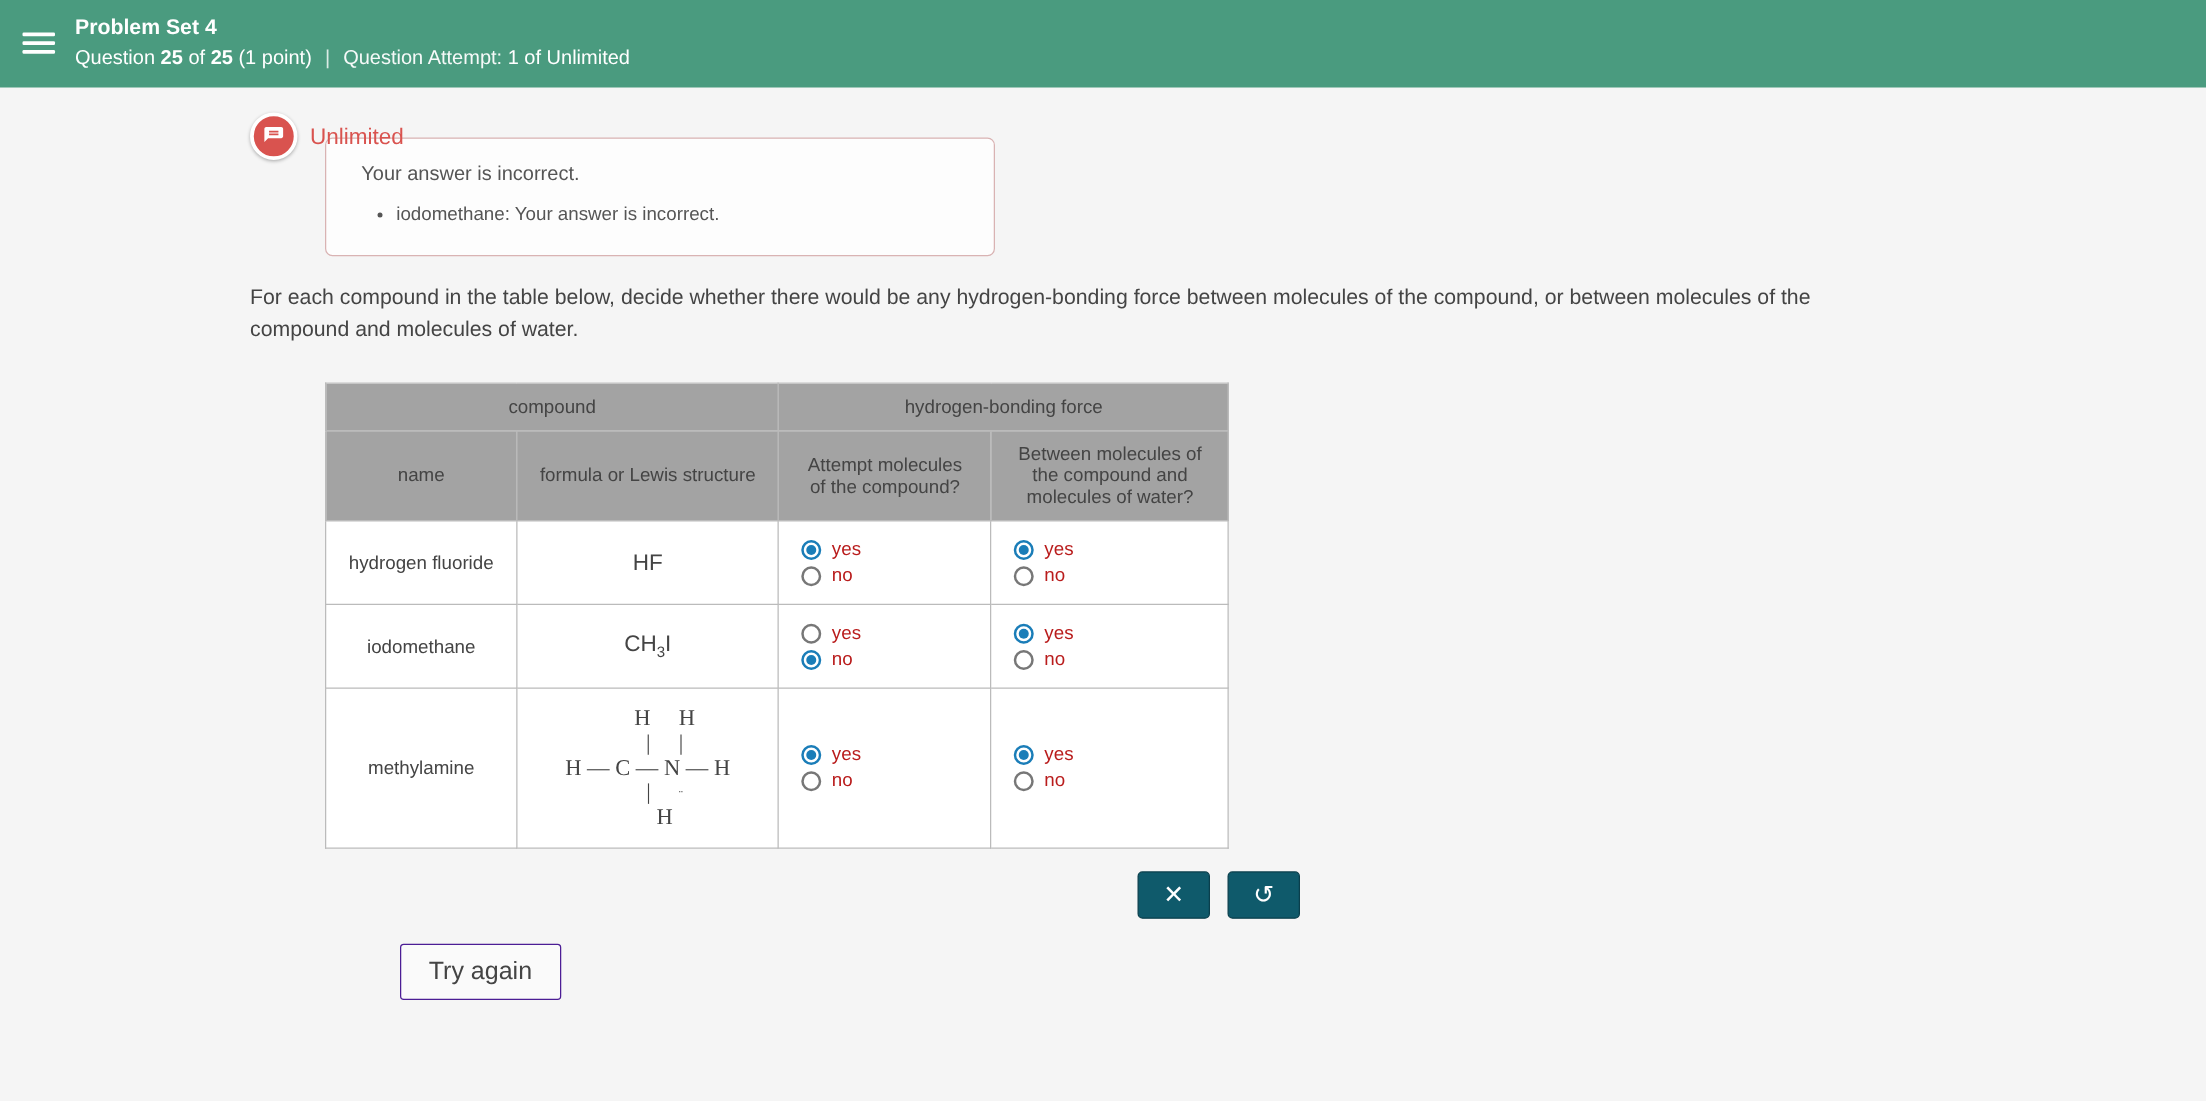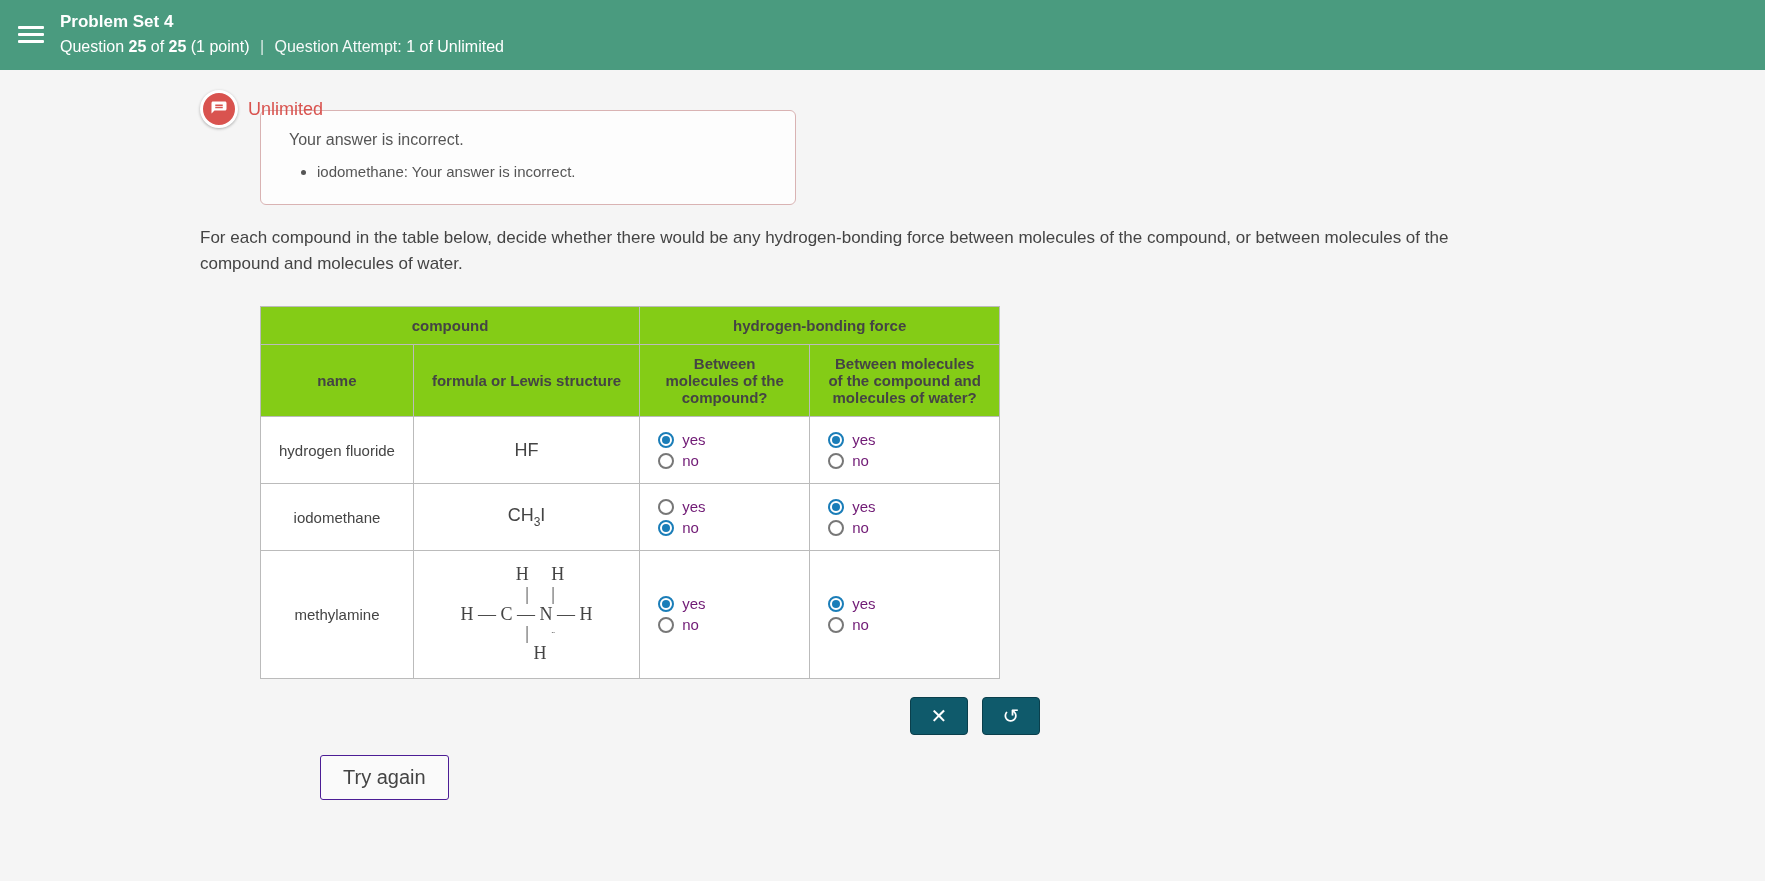--- a/index.html
+++ b/index.html
@@ -76,33 +76,33 @@
     border-collapse: collapse;
     background: #fff;
   }
   table.answer th, table.answer td {
     border: 1px solid #bbb;
     padding: 10px 18px;
     text-align: center;
     font-size: 15px;
     color: #444;
   }
-  table.answer th { font-weight: 700; background: #84cc16; }
+  table.answer th { font-weight: 400; background: #a3a3a3; }
   .sub-header th { padding: 12px 20px; }
   .radio-cell { text-align: left; padding: 8px 20px; min-width: 170px; }
   .radio-row { display: flex; align-items: center; gap: 8px; margin: 4px 0; }
   .radio {
     width: 16px; height: 16px; border: 2px solid #777; border-radius: 50%;
     display: inline-flex; align-items: center; justify-content: center; cursor: pointer;
   }
   .radio.selected { border-color: #1a7db8; }
   .radio.selected::after {
     content: ""; width: 8px; height: 8px; background: #1a7db8; border-radius: 50%;
   }
-  .radio-label { font-size: 15px; color: #701a75; }
+  .radio-label { font-size: 15px; color: #b91c1c; }
 
   .formula { font-family: Liberation Sans, sans-serif; font-size: 18px; text-align: center; }
   .formula sub { font-size: 12px; }
 
   .lewis {
     font-family: "Times New Roman", serif;
     font-size: 18px;
     line-height: 1.1;
     white-space: pre;
     padding: 4px 0;
@@ -176,21 +176,21 @@
   <div class="table-wrap">
     <table class="answer">
       <tbody>
           <tr>
         <th colspan="2">compound</th>
         <th colspan="2">hydrogen-bonding force</th>
       </tr>
       <tr class="sub-header">
         <th>name</th>
         <th>formula or Lewis structure</th>
-        <th style="max-width:160px;">Between molecules of the compound?</th>
+        <th style="max-width:160px;">Attempt molecules of the compound?</th>
         <th style="max-width:190px;">Between molecules of the compound and molecules of water?</th>
       </tr>
 
       <tr>
         <td>hydrogen fluoride</td>
         <td><span class="formula">HF</span></td>
         <td class="radio-cell">
           <div class="radio-row">
                 <span class="radio selected"></span>
                 <span class="radio-label">yes</span>

